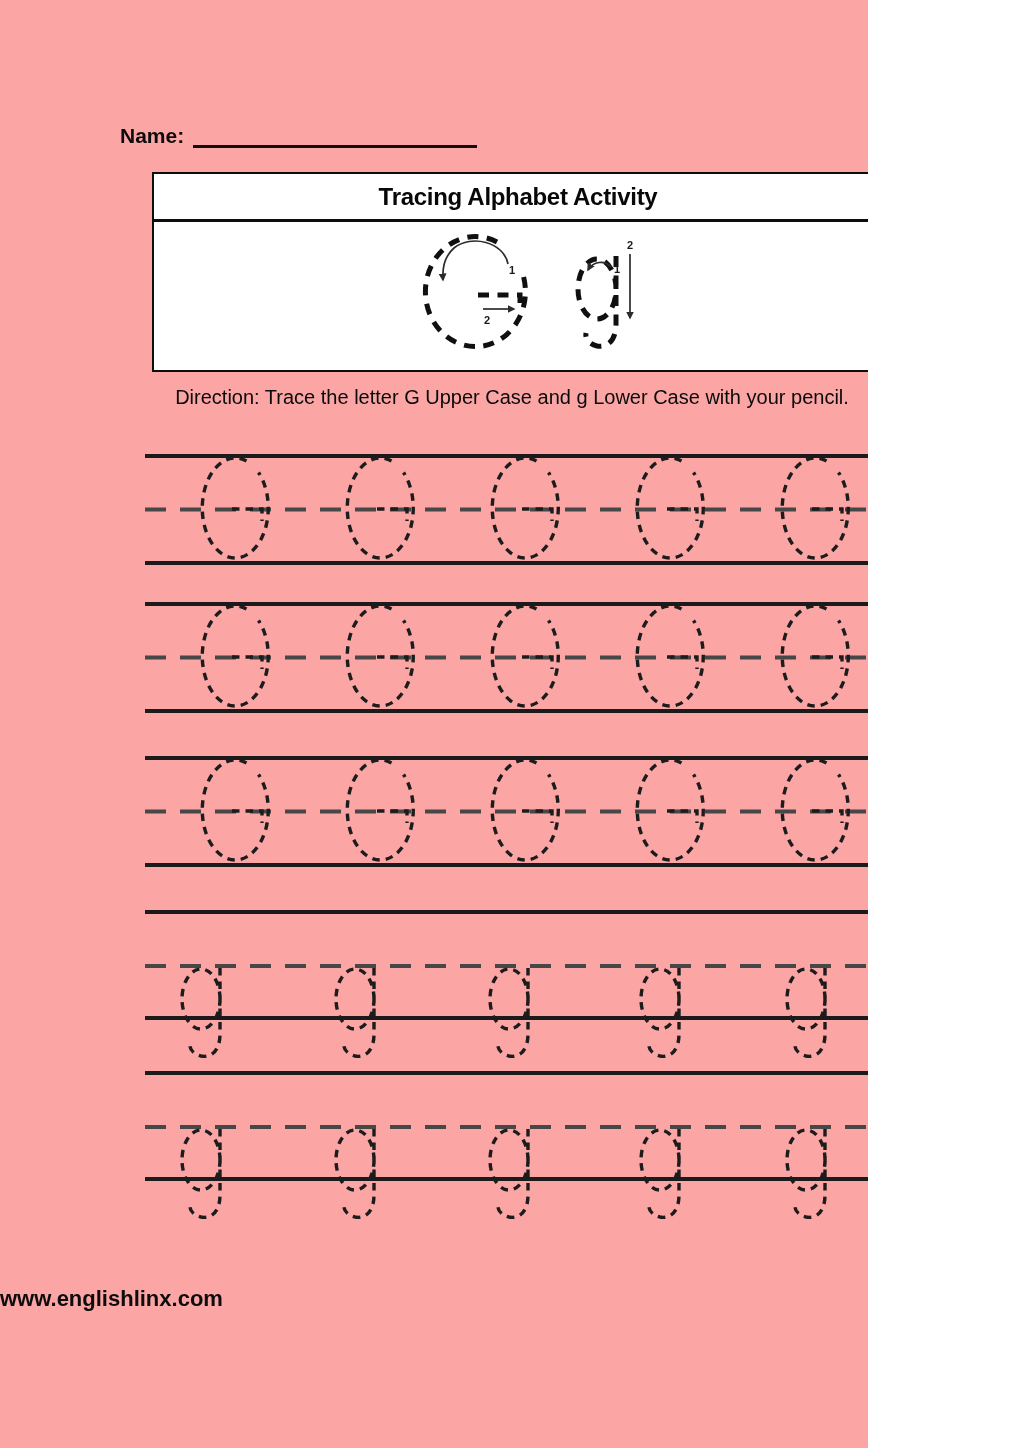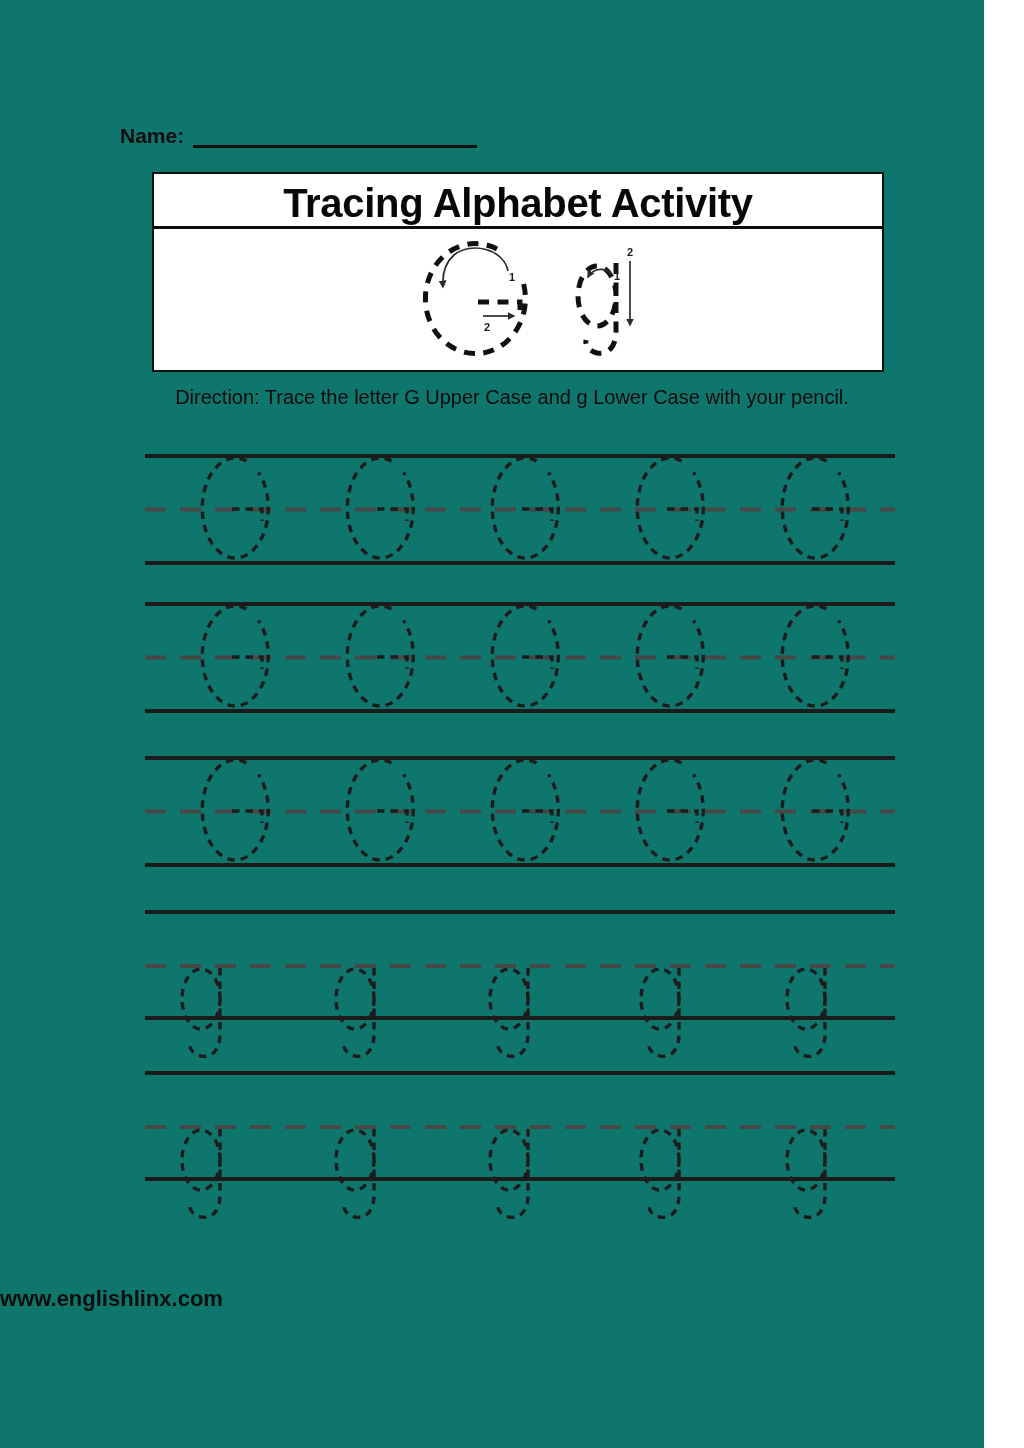--- a/index.html
+++ b/index.html
@@ -1,33 +1,33 @@
 <!DOCTYPE html>
 <html><head>
 <meta charset="utf-8">
 <style>
   html,body{margin:0;padding:0;background:#ffffff;}
   .page{
-    position:relative;width:984px;height:1448px;background:#0f766e;
+    position:relative;width:868px;height:1448px;background:#fca5a5;
     font-family:"Liberation Sans",sans-serif;color:#111;overflow:hidden;
   }
   
   .field{position:absolute;top:124px;display:flex;align-items:flex-end;gap:9px;
          font-weight:bold;font-size:21px;color:#0d0d0d;}
   .name-field{left:120px;}
   .date-field{left:628px;}
   .field-line{display:inline-block;height:21px;border-bottom:3px solid #0f0f0f;}
   .name-line{width:284px;}
   .date-line{width:196px;}
 
   
   .activity-box{position:absolute;left:152px;top:172px;width:728px;height:196px;
                 border:2px solid #0d0d0d;background:#ffffff;}
   .activity-title{height:45px;line-height:45px;text-align:center;font-weight:bold;
-                  font-size:40px;letter-spacing:-0.3px;border-bottom:3px solid #0d0d0d;color:#080808;margin-top:7px;}
+                  font-size:24px;letter-spacing:-0.3px;border-bottom:3px solid #0d0d0d;color:#080808;}
   .demo-svg{display:block;width:728px;height:146px;}
   .demo-letter{fill:none;stroke:#101010;stroke-width:5;stroke-dasharray:11 8.5;stroke-linecap:butt;}
   .arrow{fill:none;stroke:#2b2b2b;stroke-width:1.7;}
   .step{font-family:"Liberation Sans",sans-serif;font-weight:bold;font-size:11px;fill:#1a1a1a;}
 
   
   .direction{position:absolute;left:0;top:386px;width:1024px;text-align:center;
              font-weight:normal;font-size:20px;color:#0a0a0a;}
 
   

